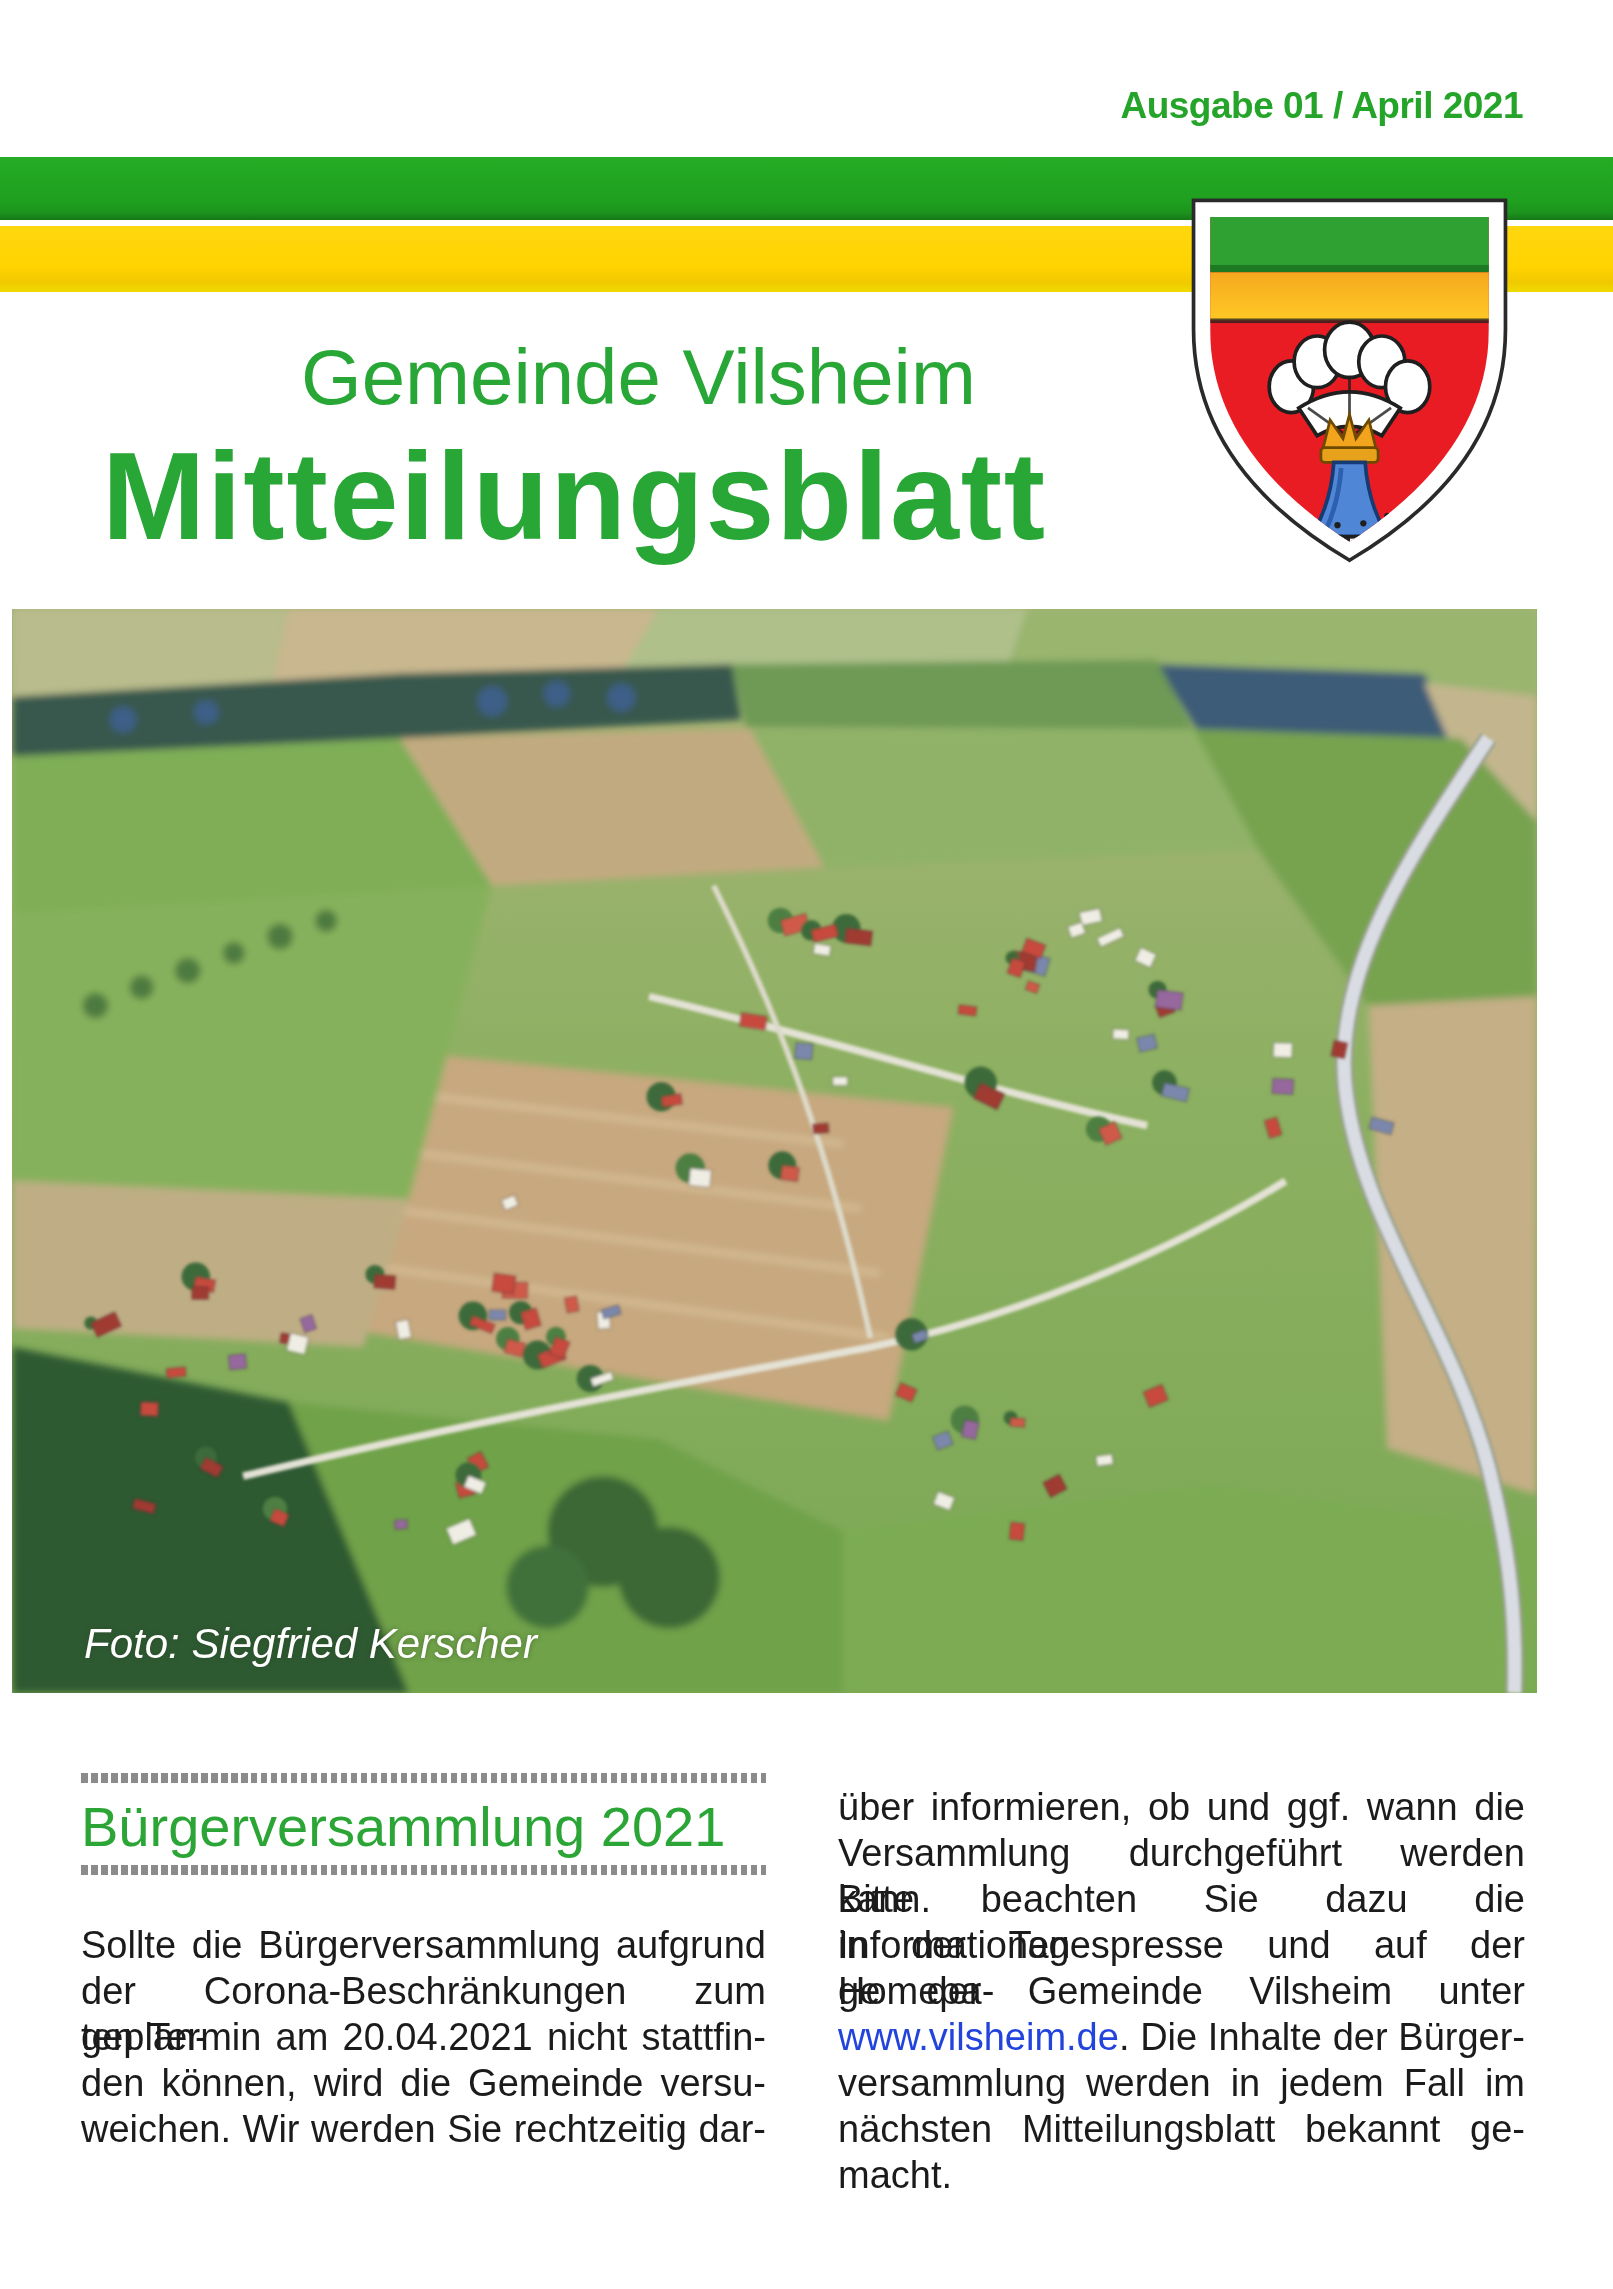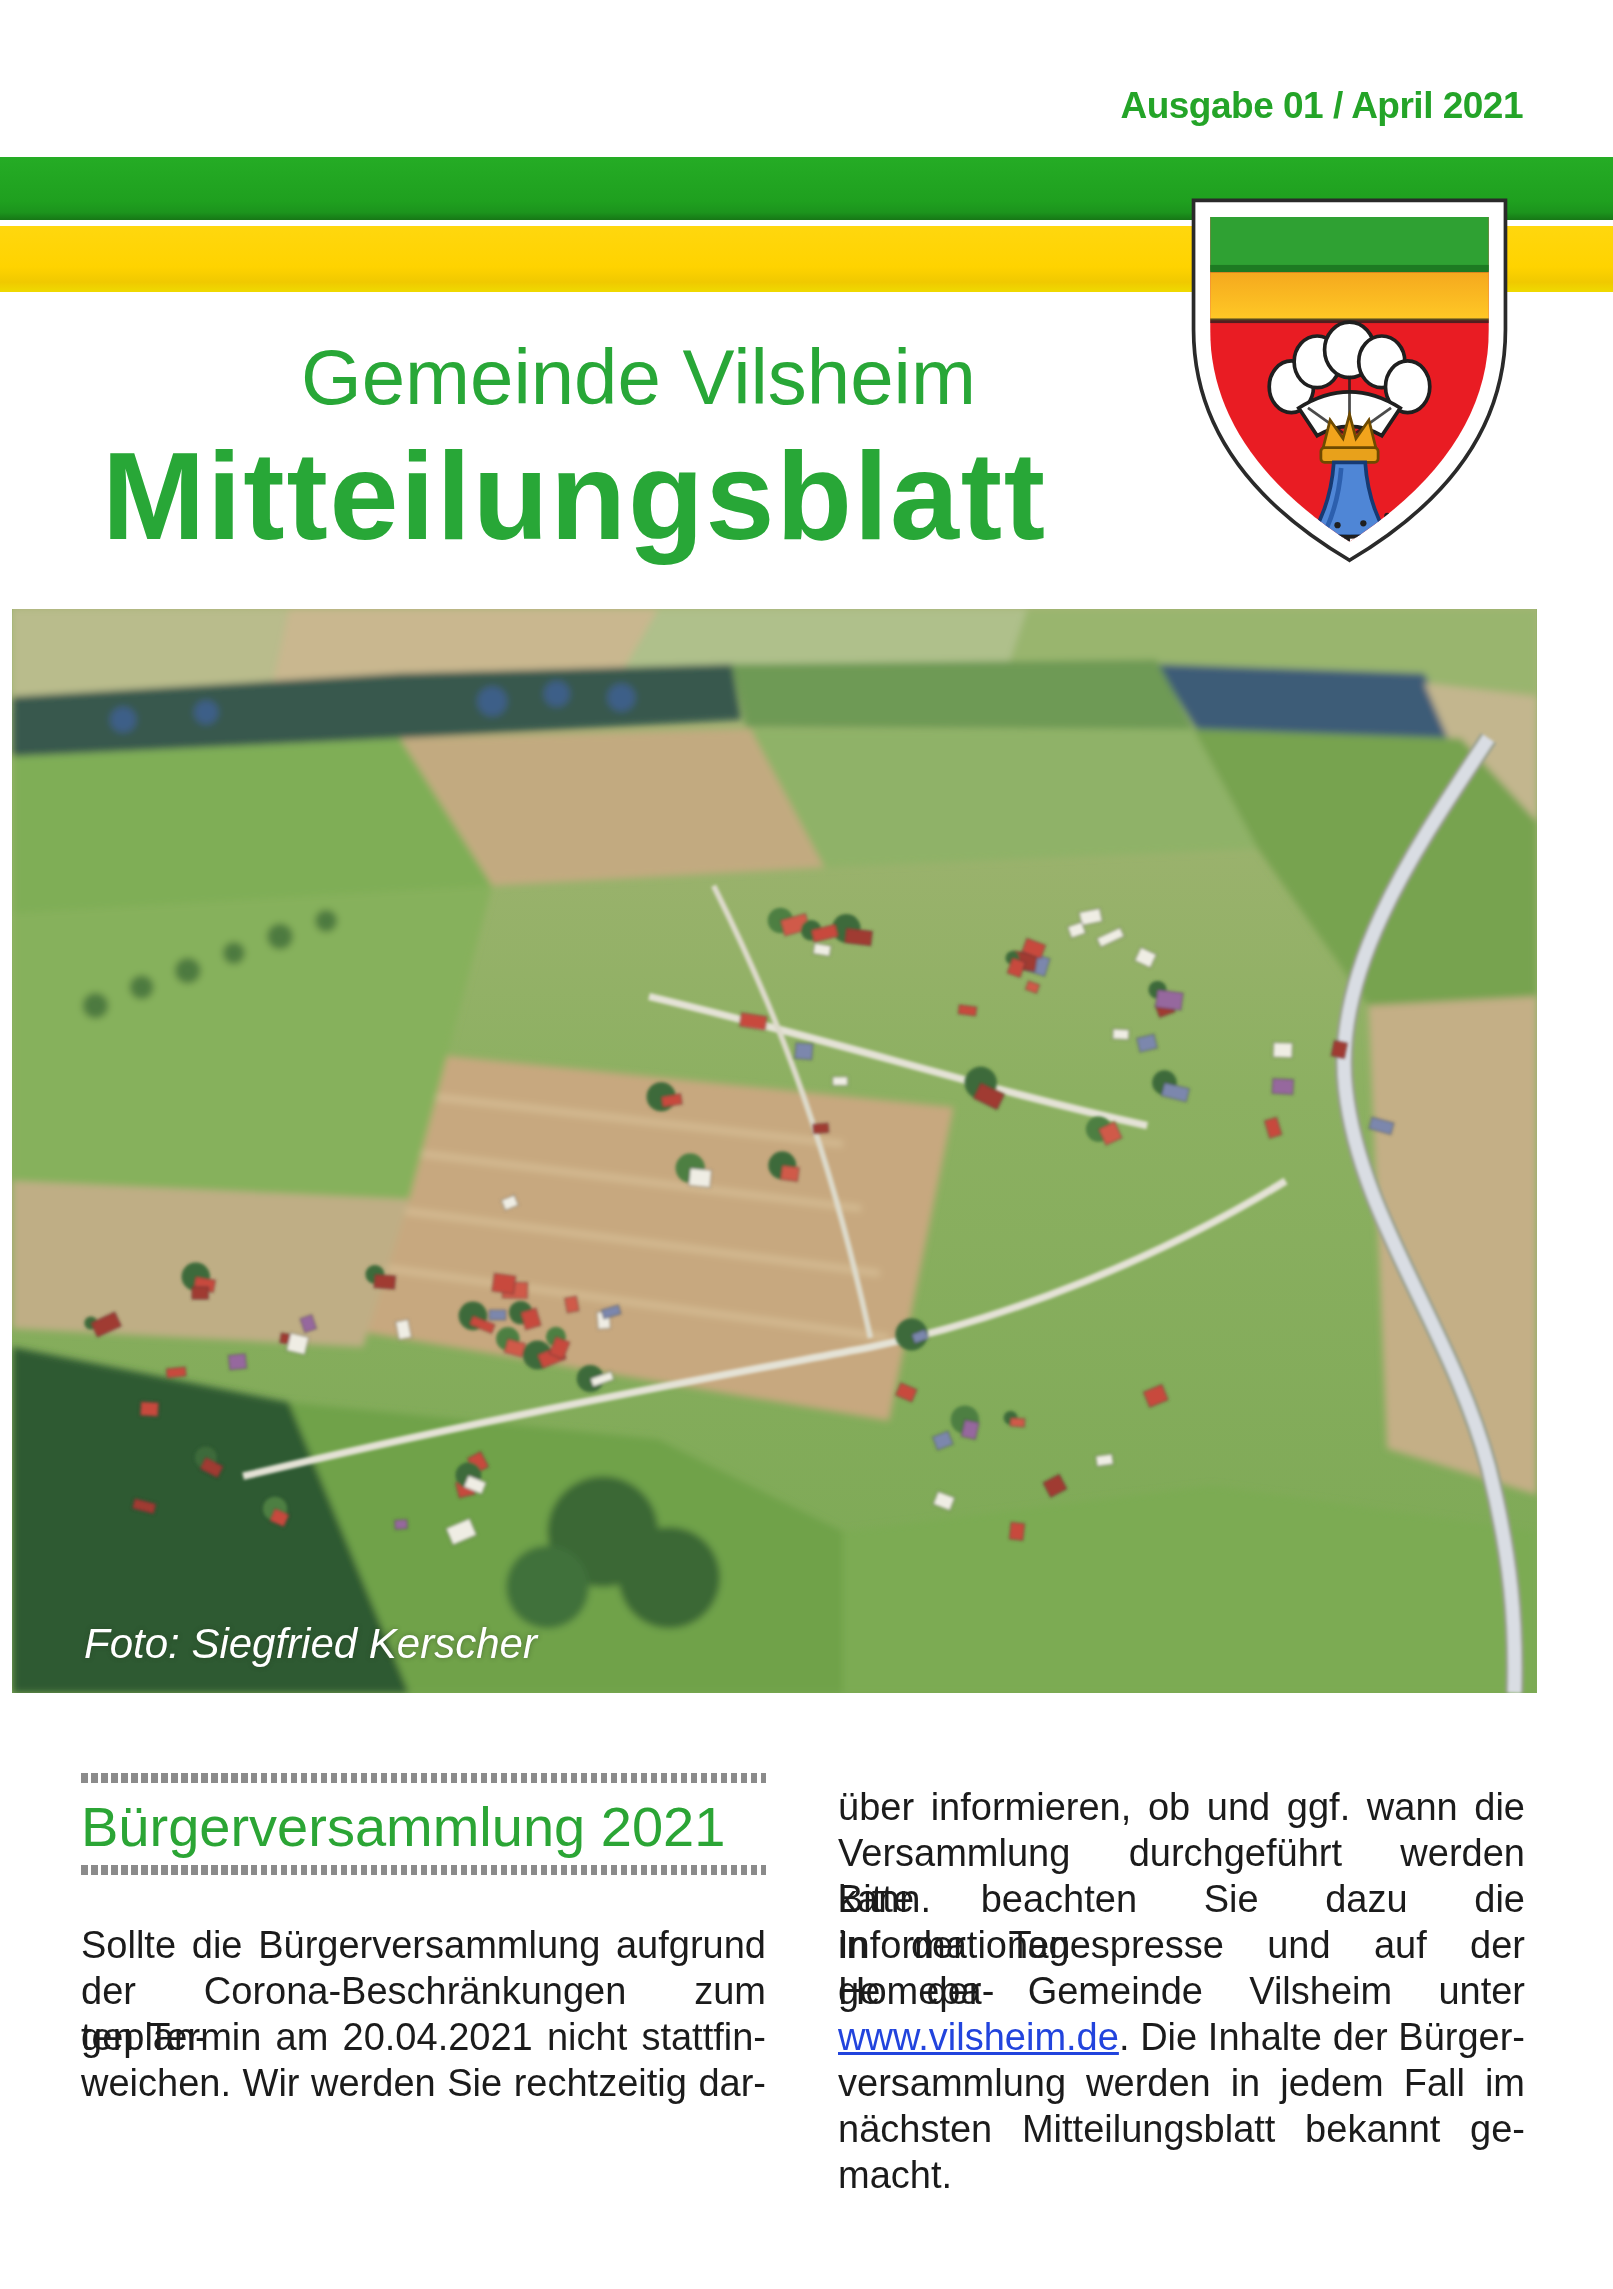--- a/index.html
+++ b/index.html
@@ -31,21 +31,21 @@
   .dotline{position:absolute;left:81px;width:685px;height:10px;
     background:repeating-linear-gradient(90deg,#8B8B8B 0 6.5px,transparent 6.5px 10px);}
   .dot1{top:1773px;}
   .dot2{top:1865px;}
   .article-heading{position:absolute;left:81px;top:1796px;font-size:56px;line-height:1.1;color:#2BA535;}
   .col{position:absolute;width:685px;}
   .col-left{left:81px;top:1922px;}
   .col-right{left:838px;top:1784px;width:687px;}
   .bodyline{height:46px;line-height:46px;font-size:38px;white-space:nowrap;color:#1b1b1b;}
   .bodyline.just{white-space:normal;text-align:justify;text-align-last:justify;}
-  .weblink{color:#2244DD;text-decoration:underline;cursor:pointer;}
+  .weblink{color:#2244DD;cursor:pointer;}
 </style>
 </head>
 <body>
 
 <div id="page">
 
   <div class="issue-label">Ausgabe 01 / April 2021</div>
 
   <div class="bar bar-green"></div>
   <div class="bar bar-yellow"></div>
@@ -299,20 +299,21 @@
   </div>
 
   <div class="dotline dot1"></div>
   <div class="article-heading">Bürgerversammlung 2021</div>
   <div class="dotline dot2"></div>
 
   <div class="col col-left">
       <div class="bodyline just"><span>Sollte die Bürgerversammlung aufgrund</span></div>
       <div class="bodyline just"><span>der Corona-Beschränkungen zum geplan-</span></div>
       <div class="bodyline just"><span>ten Termin am 20.04.2021 nicht stattfin-</span></div>
+      <div class="bodyline just"><span>den können, wird die Gemeinde versu-</span></div>
       <div class="bodyline just"><span>weichen. Wir werden Sie rechtzeitig dar-</span></div>
     </div>
   <div class="col col-right">
       <div class="bodyline just"><span>über informieren, ob und ggf. wann die</span></div>
       <div class="bodyline just"><span>Versammlung durchgeführt werden kann.</span></div>
       <div class="bodyline just"><span>Bitte beachten Sie dazu die Informationen</span></div>
       <div class="bodyline just"><span>in der Tagespresse und auf der Homepa-</span></div>
       <div class="bodyline just"><span>ge der Gemeinde Vilsheim unter</span></div>
       <div class="bodyline just"><span class="weblink">www.vilsheim.de</span><span>. Die Inhalte der Bürger-</span></div>
       <div class="bodyline just"><span>versammlung werden in jedem Fall im</span></div>

